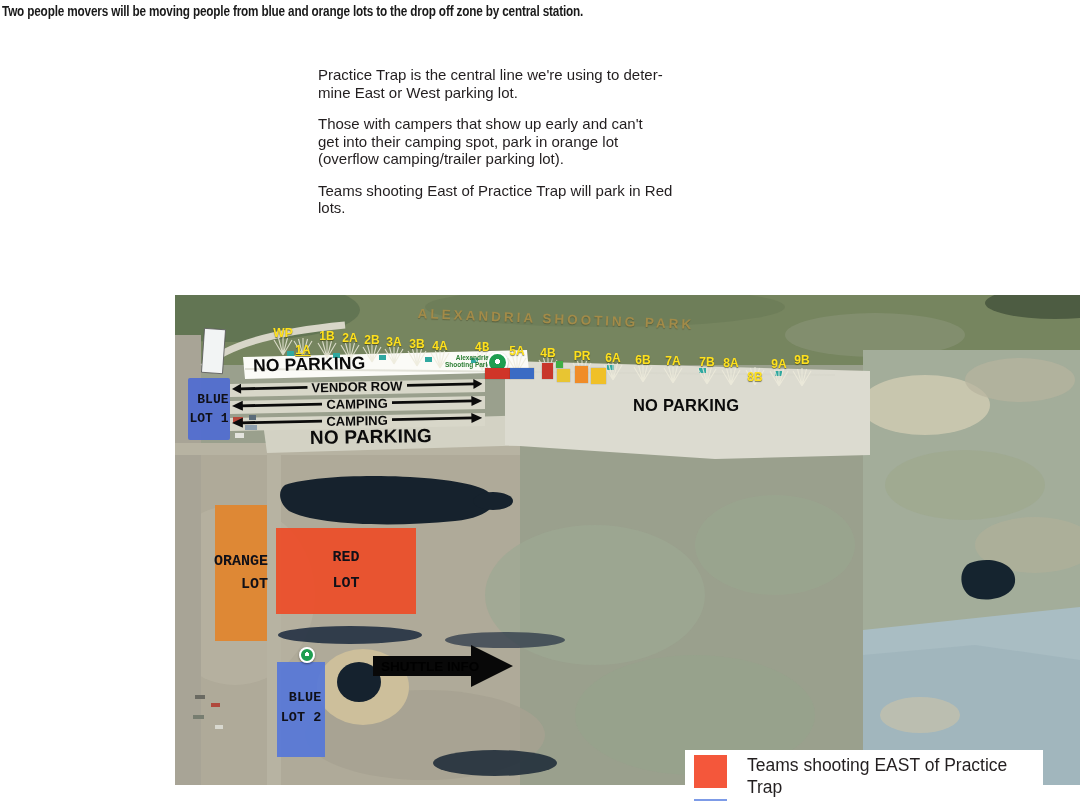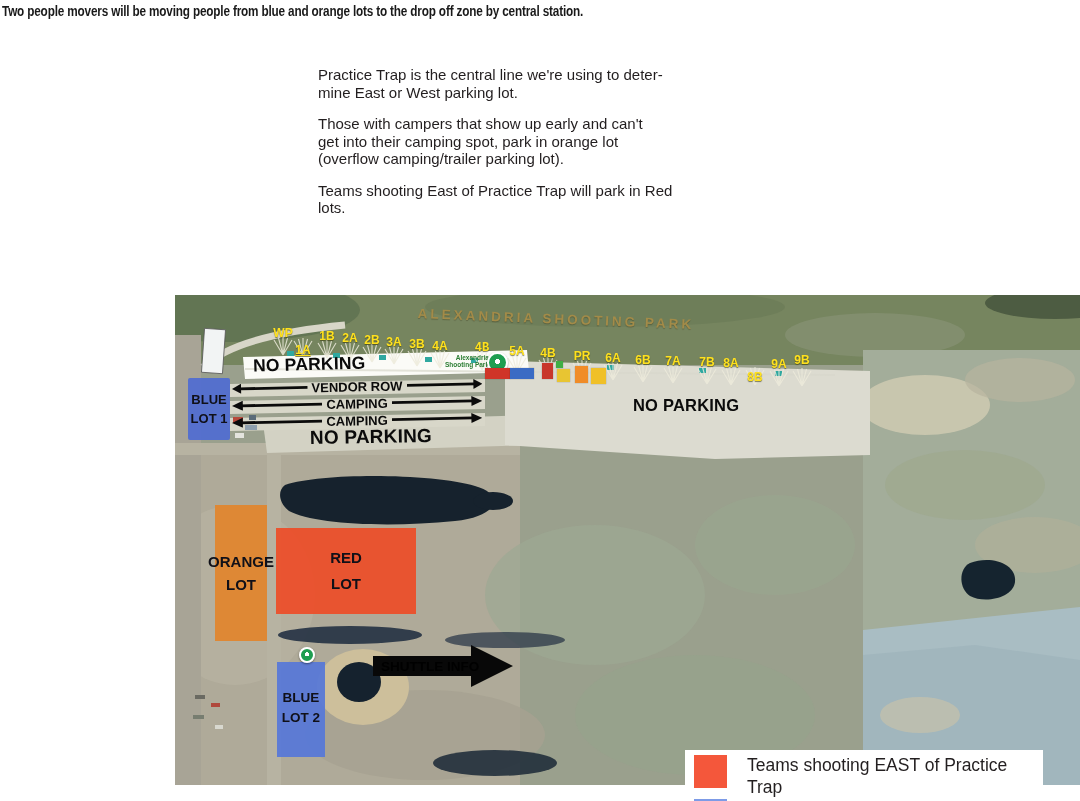--- a/index.html
+++ b/index.html
@@ -36,21 +36,21 @@
   .np-bottom{left:135px;top:131px;font-size:19px;transform:rotate(-1deg);}
   .np-right{left:458px;top:101px;font-size:16.5px;}
   .strip{
     position:absolute;display:flex;align-items:center;height:14px;
     transform-origin:0 50%;
   }
   .strip svg{flex:1 1 auto;height:10px;display:block;}
   .strip .lbl{font-size:13px;font-weight:800;color:#0b0b0b;padding:0 4px;white-space:nowrap;}
   .lot{
     position:absolute;display:flex;flex-direction:column;align-items:center;justify-content:center;
-    text-align:center;font-weight:800;color:#101018;white-space:pre-line;
+    text-align:right;font-weight:800;color:#101018;white-space:pre-line;font-family:Liberation Mono, monospace;
   }
   .blue1{left:13px;top:83px;width:42px;height:62px;background:rgba(79,107,209,.92);font-size:13px;line-height:19px;border-radius:2px;}
   .orange{left:40px;top:210px;width:52px;height:136px;background:rgba(224,134,47,.95);font-size:15px;line-height:23px;}
   .red{left:101px;top:233px;width:140px;height:86px;background:rgba(238,74,37,.9);font-size:15px;line-height:26px;}
   .blue2{left:102px;top:367px;width:48px;height:95px;background:rgba(86,119,216,.92);font-size:13.5px;line-height:20px;justify-content:flex-start;padding-top:26px;box-sizing:border-box;}
   .pin{position:absolute;border-radius:50%;border:2px solid #fff;box-shadow:0 1px 2px rgba(0,0,0,.45);}
   .poi-label{position:absolute;left:252px;top:59px;width:62px;font-size:6.5px;line-height:7px;color:#2b7d33;font-weight:700;text-align:right;}
   .marker{position:absolute;box-shadow:0 0 1px rgba(0,0,0,.4);}
   .shuttle{left:198px;top:349px;width:142px;height:44px;}
   .shuttle span{

